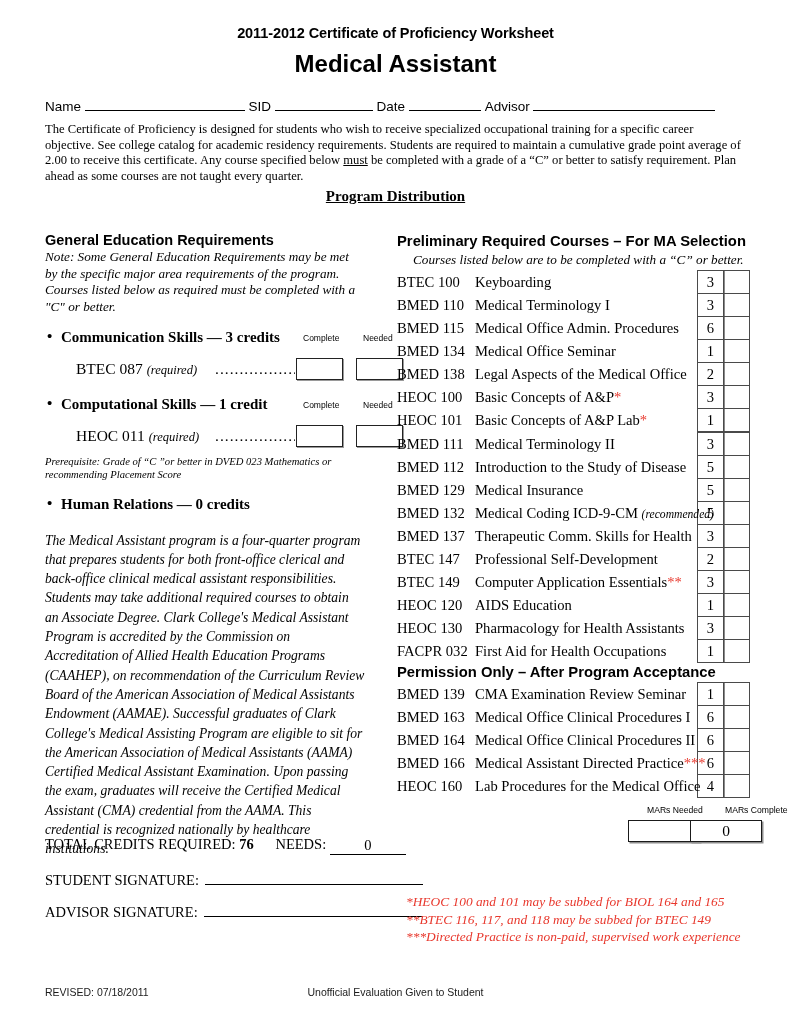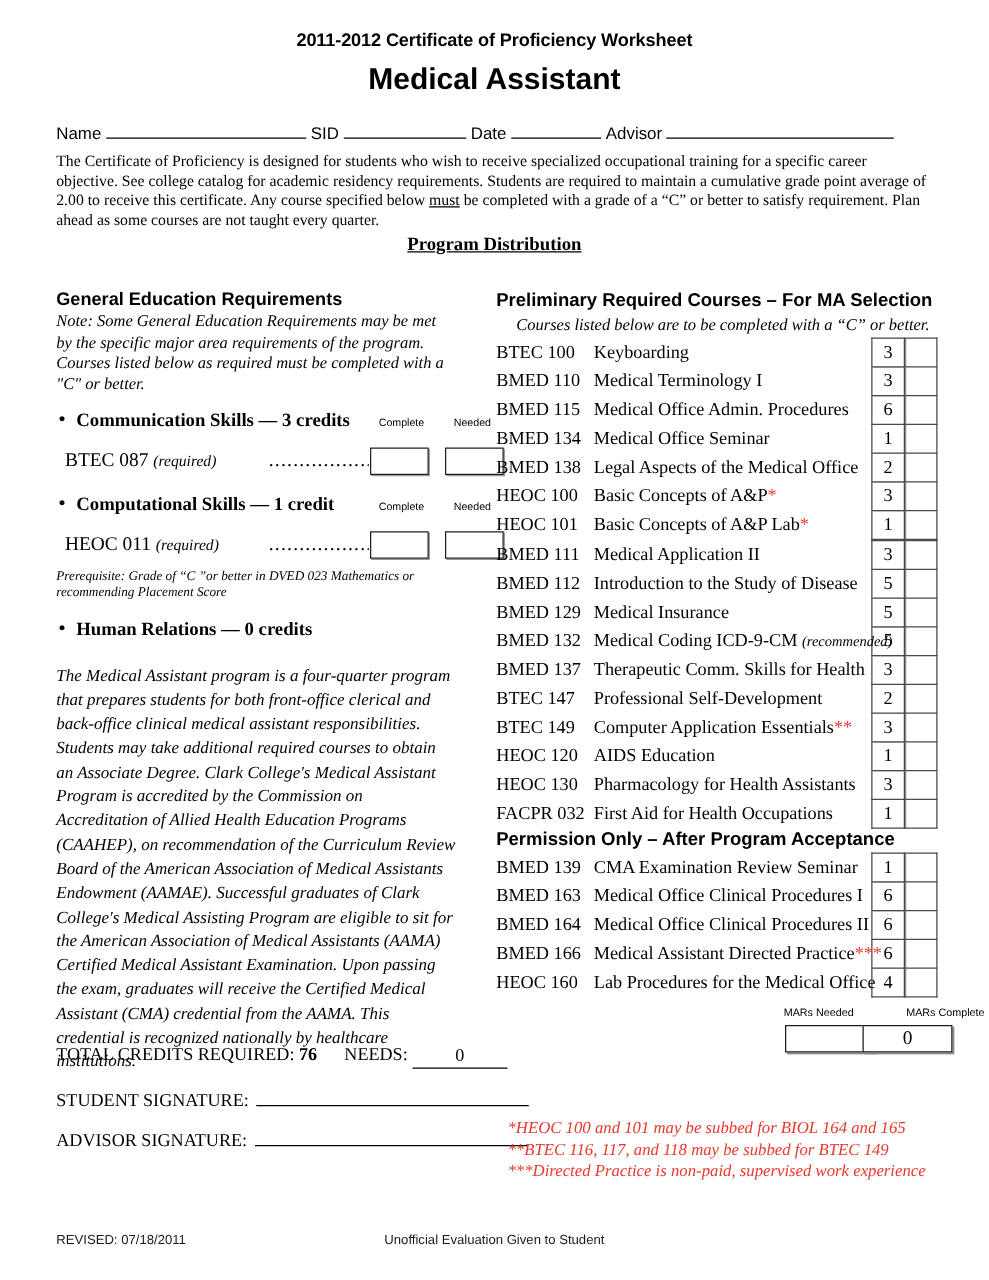--- a/index.html
+++ b/index.html
@@ -130,21 +130,21 @@
   .hdr-complete { left: 258px; }
   .hdr-needed   { left: 318px; }
 
   .course-line {
     position: relative;
     margin-top: 12px;
     height: 24px;
   }
   .course-line .cname {
     position: absolute;
-    left: 7px;
+    left: 31px;
     top: 2px;
     font-size: 15.5px;
     white-space: nowrap;
   }
   .course-line .cname i {
     font-size: 12.5px;
   }
   .dotfill {
     position: absolute;
     left: 170px;
@@ -269,21 +269,21 @@
   }
 
   
   .mars-labels {
     position: absolute;
     left: 397px; top: 805px;
     width: 394px;
     font-family: "Liberation Sans", "DejaVu Sans", sans-serif;
     font-size: 8.6px;
   }
-  .mars-needed-lbl { position: absolute; left: 230px; }
+  .mars-needed-lbl { position: absolute; left: 250px; }
   .mars-complete-lbl { position: absolute; left: 300px; margin-left: 28px; }
   .mars-box {
     position: absolute;
     width: 72px;
     height: 22px;
     border: 1px solid #1a1a1a;
     box-shadow: 1.5px 1.5px 0 #8d8d8d;
     box-sizing: border-box;
     background: #fff;
     text-align: center;
@@ -444,21 +444,21 @@
             <td class="cred">1</td>
             <td class="blank"></td>
           </tr>
         </tbody>
     </table>
 
     <table class="courses">
       <tbody>
           <tr>
             <td class="code">BMED 111</td>
-            <td class="name"><span>Medical Application II</span></td>
+            <td class="name"><span>Medical Terminology II</span></td>
             <td class="cred">3</td>
             <td class="blank"></td>
           </tr>
           <tr>
             <td class="code">BMED 112</td>
             <td class="name"><span>Introduction to the Study of Disease</span></td>
             <td class="cred">5</td>
             <td class="blank"></td>
           </tr>
           <tr>

